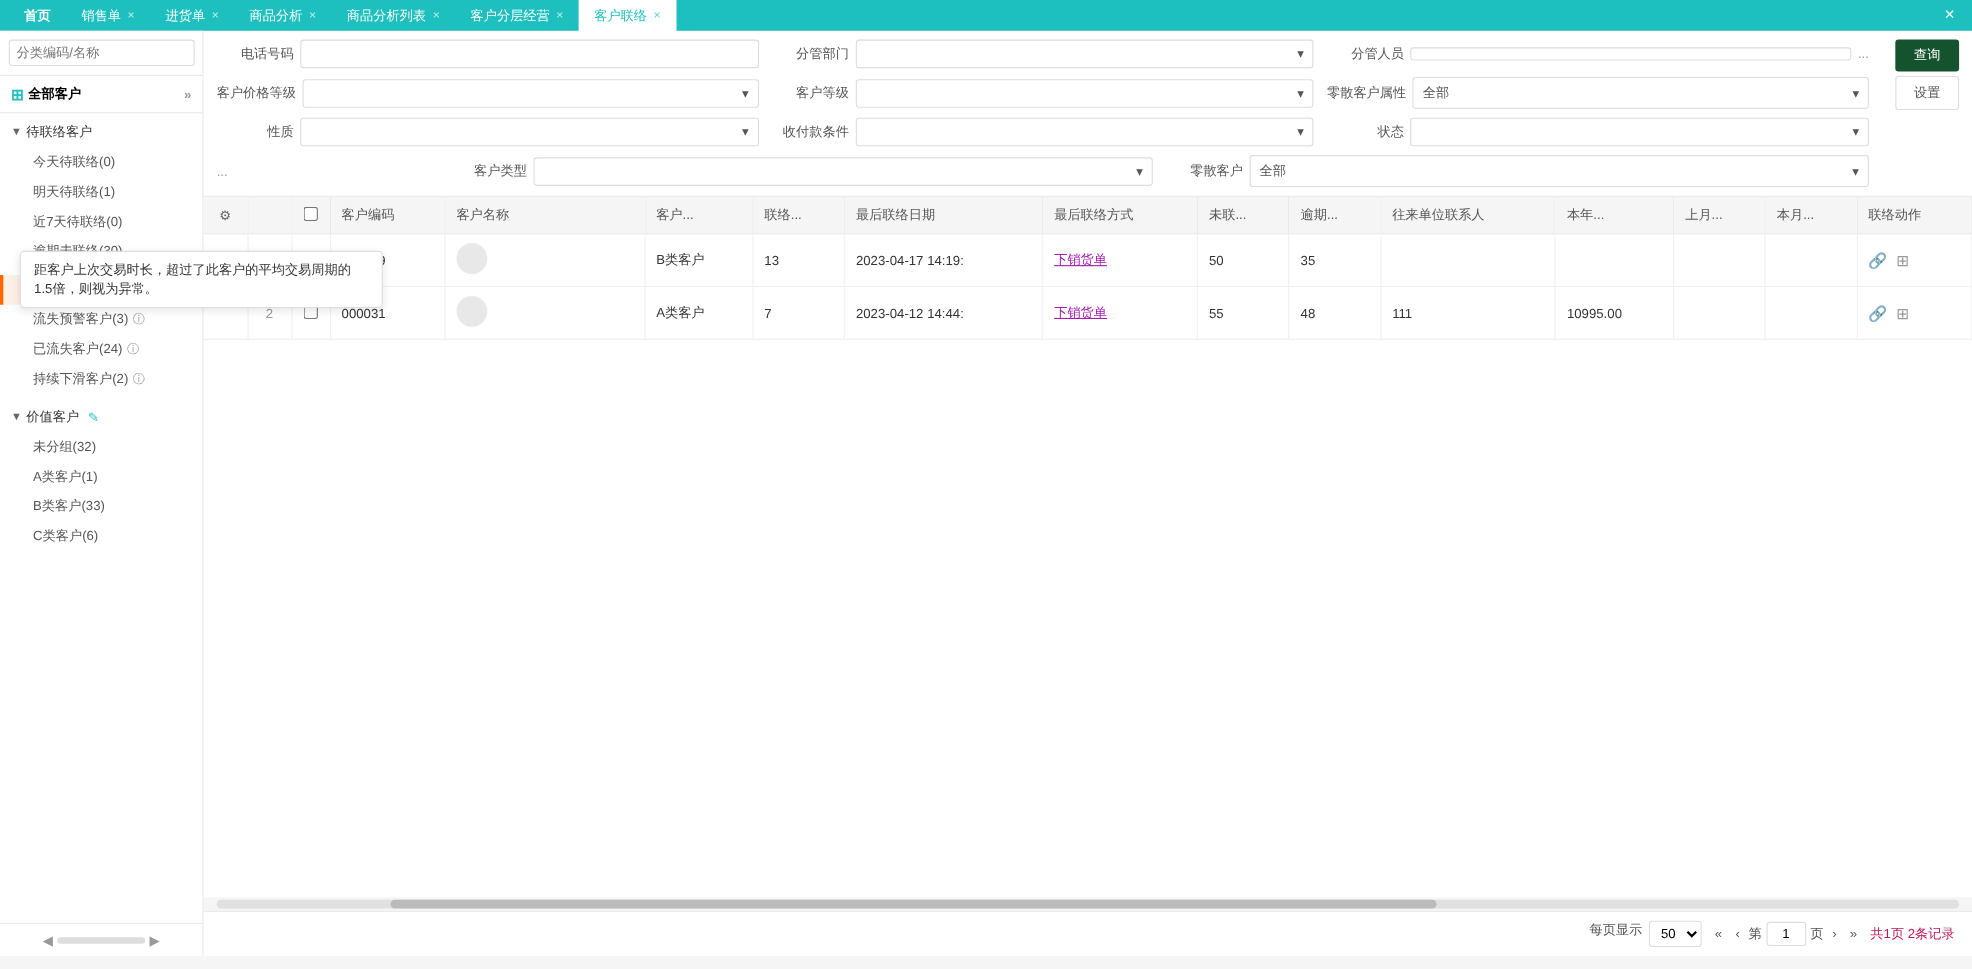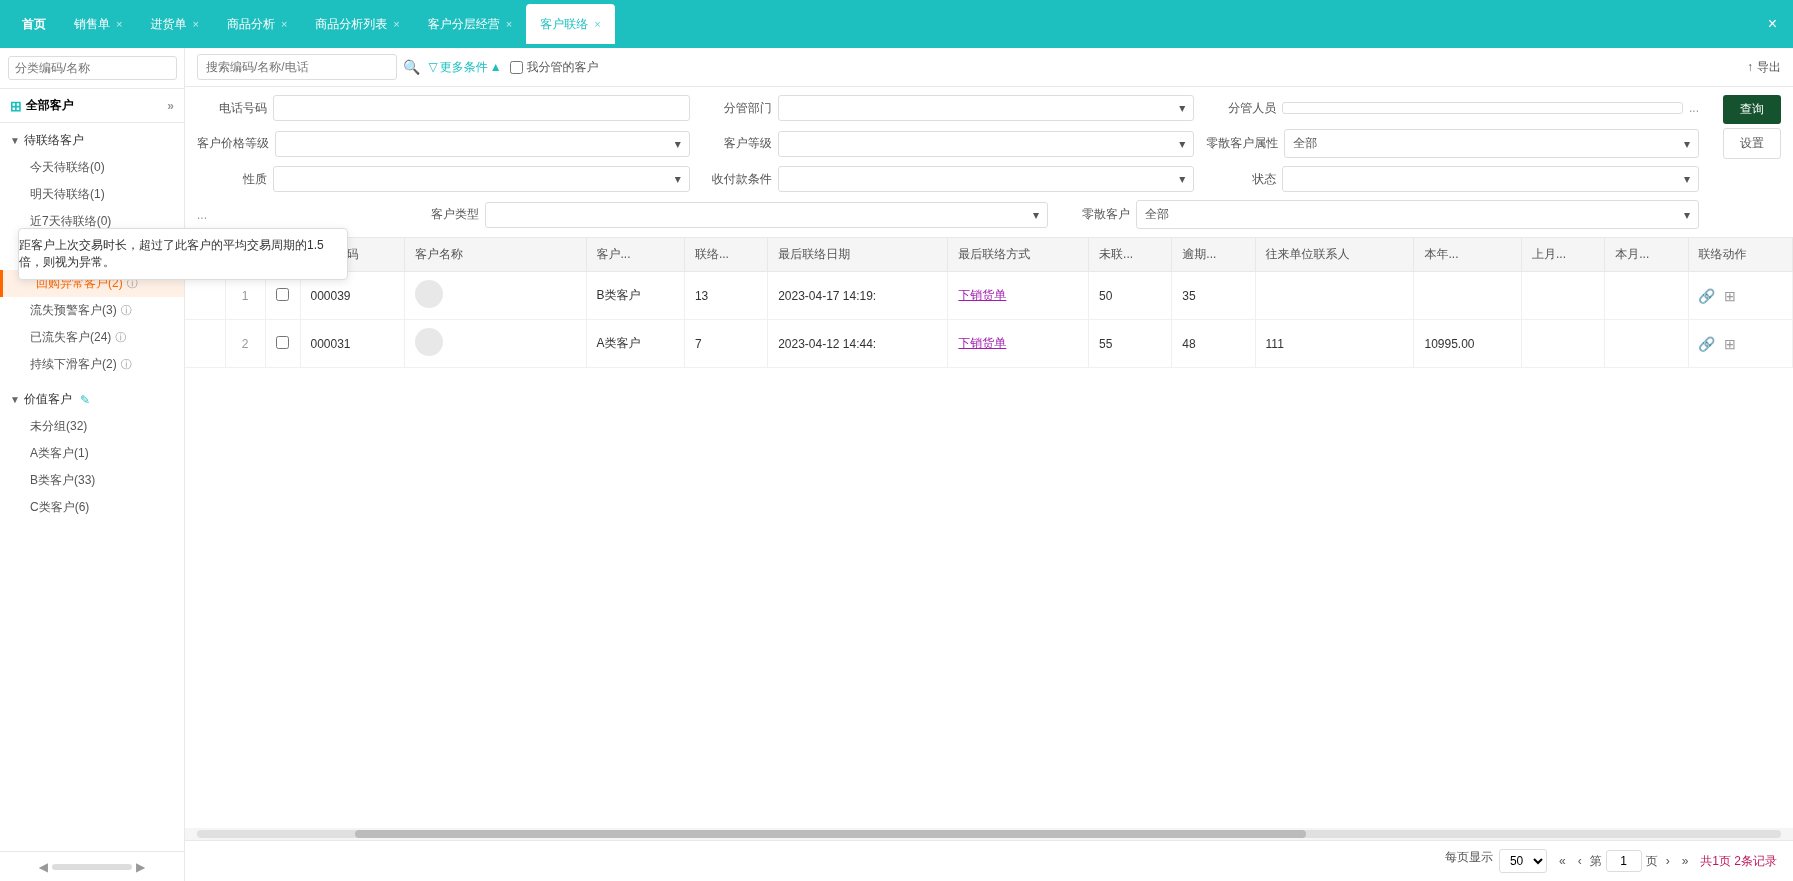--- a/index.html
+++ b/index.html
@@ -1,20 +1,20 @@
 <!DOCTYPE html>
 <html><head>
   <meta charset="utf-8">
   <style>
     * { box-sizing: border-box; margin: 0; padding: 0; font-family: 'Microsoft YaHei', Arial, sans-serif; font-size: 12px; }
     body { background: #f5f5f5; overflow: hidden; }
 
     
     .top-nav {
-      height: 48px;
+      height: 28px;
       background: #1dbfbf;
       display: flex;
       align-items: center;
       padding: 0 8px;
       color: white;
       flex-shrink: 0;
     }
     .top-nav .nav-item {
       padding: 0 14px;
       height: 40px;
@@ -329,21 +329,21 @@
     .action-icon { cursor: pointer; color: #999; font-size: 14px; }
 
     
     .tooltip-box {
       position: fixed;
       top: 228px;
       left: 18px;
       background: white;
       border: 1px solid #ddd;
       border-radius: 4px;
-      padding: 8px 0;
+      padding: 8px 12px;
       font-size: 12px;
       color: #333;
       box-shadow: 0 2px 8px rgba(0,0,0,0.1);
       max-width: 330px;
       z-index: 1000;
     }
 
     
     .pagination-bar {
       background: white;
@@ -527,37 +527,20 @@
       </div>
       <div class="sidebar-bottom">
         <span style="color:#999;">◀</span>
         <span style="display:inline-block;width:80px;height:6px;background:#ddd;border-radius:3px;margin:0 4px;"></span>
         <span style="color:#999;">▶</span>
       </div>
     </div>
 
     <div class="right-content">
 
-      <div class="filter-bar">
-        <input class="filter-search-input" type="text" placeholder="搜索编码/名称/电话" style="">
-        <button class="filter-search-btn">🔍</button>
-        <div class="more-filters-btn">
-          <span>▽</span>
-          <span>更多条件</span>
-          <span>▲</span>
-        </div>
-        <div class="my-customers-check">
-          <input type="checkbox" style="">
-          <span>我分管的客户</span>
-        </div>
-        <div class="export-btn">
-          <span>↑</span>
-          <span>导出</span>
-        </div>
-      </div>
 
       <div class="advanced-filters">
         <div style="display:flex; gap:24px;">
           <div style="flex:1;">
 
             <div class="filter-row">
               <div class="filter-field">
                 <span class="filter-label">电话号码</span>
                 <input class="filter-input" type="text" style="">
               </div>

